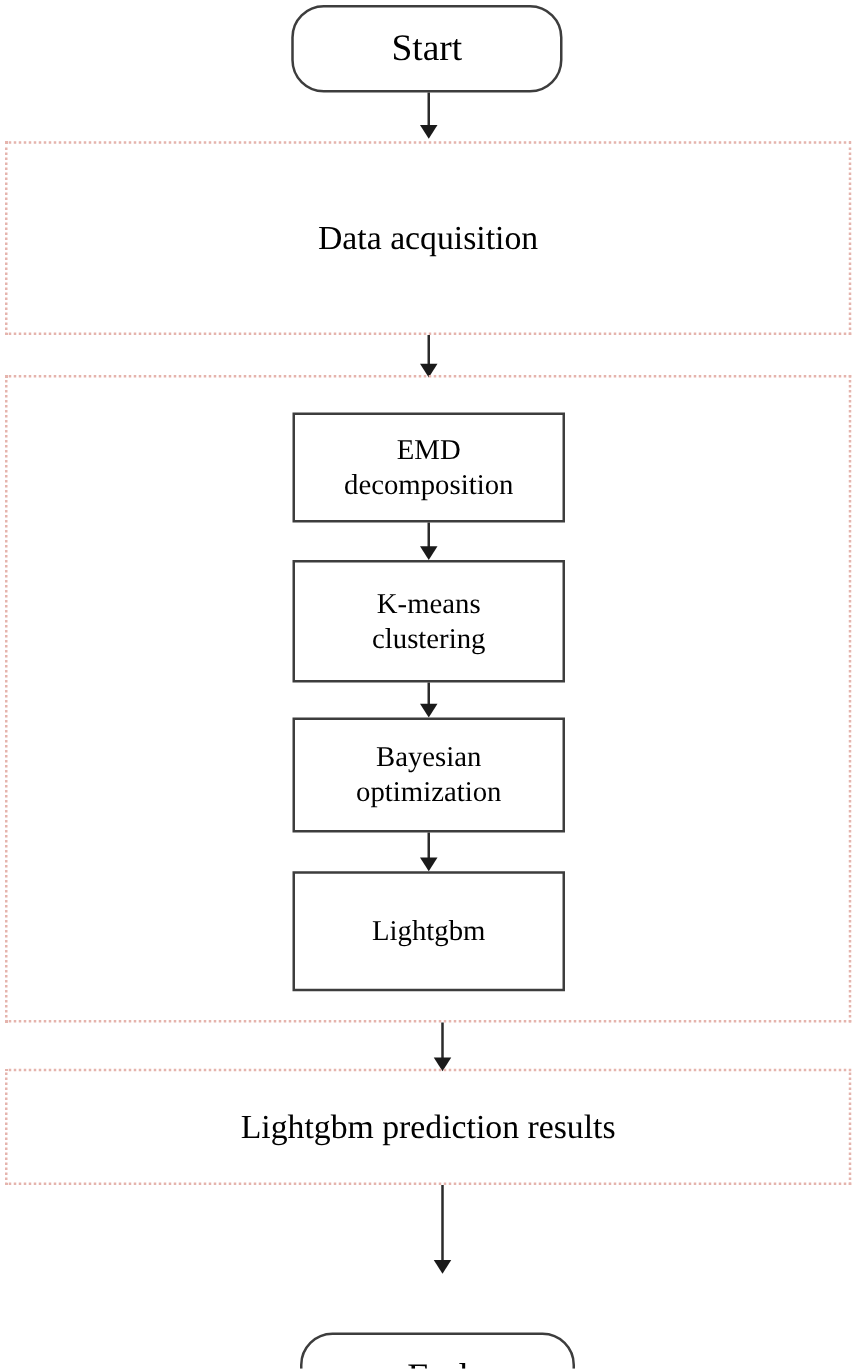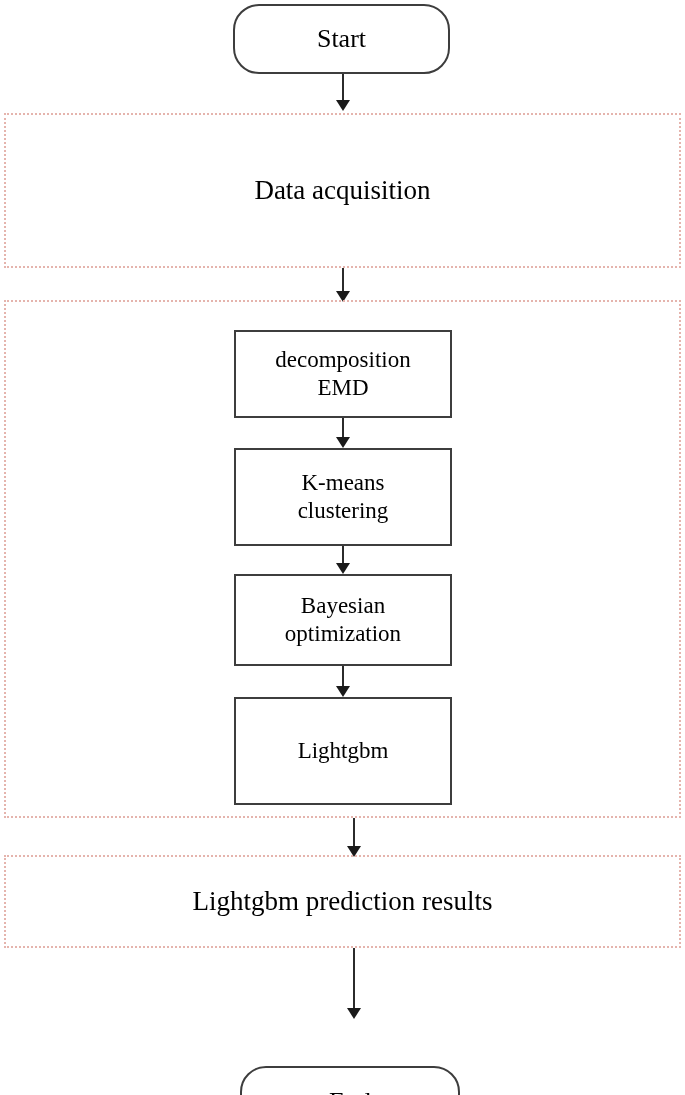--- a/index.html
+++ b/index.html
@@ -20,21 +20,21 @@
   .terminator {
     position: absolute;
     box-sizing: border-box;
     border: 2px solid #3d3d3d;
     border-radius: 26px;
     background: #ffffff;
     display: flex;
     align-items: center;
     justify-content: center;
     color: #000000;
-    font-size: 26px;
+    font-size: 30px;
     line-height: 1.15;
     text-align: center;
   }
 
   
   .process {
     position: absolute;
     box-sizing: border-box;
     border: 2px solid #3d3d3d;
     background: #ffffff;
@@ -110,22 +110,22 @@
     <div class="shaft" style="height:24px;"></div>
     <div class="head" style="top:23px;"></div>
   </div>
 
   <div class="group" style="left:4px; top:300px; width:677px; height:518px;">
     <span class="group-label"></span>
   </div>
 
   <div class="process" style="left:234px; top:330px; width:218px; height:88px;">
     <div>
+      <div>EMD</div>
       <div>decomposition</div>
-      <div>EMD</div>
     </div>
   </div>
 
   <div class="arrow" style="left:343px; top:418px; height:30px;">
     <div class="shaft" style="height:20px;"></div>
     <div class="head" style="top:19px;"></div>
   </div>
 
   <div class="process" style="left:234px; top:448px; width:218px; height:98px;">
     <div>
@@ -144,21 +144,21 @@
       <div>Bayesian</div>
       <div>optimization</div>
     </div>
   </div>
 
   <div class="arrow" style="left:343px; top:666px; height:31px;">
     <div class="shaft" style="height:21px;"></div>
     <div class="head" style="top:20px;"></div>
   </div>
 
-  <div class="process" style="left:234px; top:697px; width:218px; height:108px;">
+  <div class="process" style="left:234px; top:697px; width:218px; height:96px;">
     <span>Lightgbm</span>
   </div>
 
   <div class="arrow" style="left:354px; top:818px; height:40px;">
     <div class="shaft" style="height:29px;"></div>
     <div class="head" style="top:28px;"></div>
   </div>
 
   <div class="group" style="left:4px; top:855px; width:677px; height:93px;">
     <span class="group-label">Lightgbm prediction results</span>

